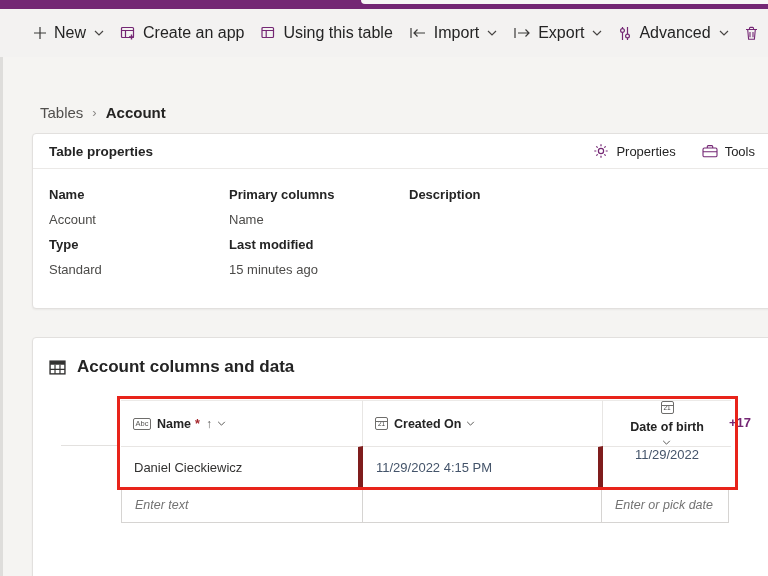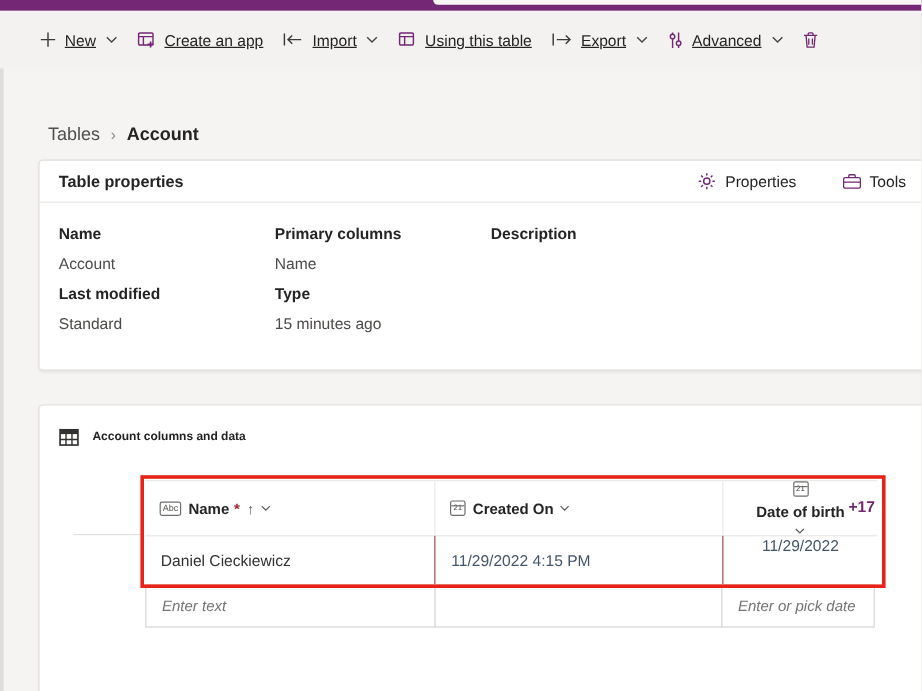--- a/index.html
+++ b/index.html
@@ -10,58 +10,58 @@
     color:#242424;
   }
   
   .suite-bar { position:absolute; top:0; left:0; right:0; height:9px; background:#742774; }
   .search-notch { position:absolute; top:0; left:361px; right:0; height:4px; background:#f8f7f6; border-radius:0 0 0 4px; }
   
   .cmdbar {
     position:absolute; top:9px; left:0; right:0; height:48px; background:#f3f2f1;
     display:flex; align-items:center; padding-left:25px; overflow:hidden; white-space:nowrap;
   }
-  .tb-item { display:inline-flex; align-items:center; gap:7px; padding:0 8px; height:48px; font-size:13px; color:#242424; cursor:pointer; flex:0 0 auto;text-decoration:underline; }
+  .tb-item { display:inline-flex; align-items:center; gap:7px; padding:0 8px; height:48px; font-size:16px; color:#242424; cursor:pointer; flex:0 0 auto; }
   .tb-item svg { flex:0 0 auto; }
   .tb-divider { width:1px; height:15px; background:#c8c6c4; margin:0 3px; }
   .chev { display:inline-flex; margin-left:1px; }
   
   .breadcrumb { position:absolute; left:40px; top:104px; display:flex; align-items:center; gap:9px; font-size:15px; }
   .bc-parent { color:#514f4d; cursor:pointer; }
   .bc-sep { color:#8a8886; font-size:13px; }
   .bc-current { color:#252423; font-weight:700; }
   
   .card { position:absolute; left:32px; right:-12px; background:#fff; border:1px solid #e2e0de; border-radius:4px; box-shadow:0 1px 2px rgba(0,0,0,0.05); }
   .card-props { top:133px; height:176px; }
   .card-data { top:337px; bottom:-12px; }
   .card-head {
     height:35px; border-bottom:1px solid #ebe9e7; display:flex; align-items:center;
     padding:0 24px 0 16px; font-size:13.5px;
   }
   .card-title { font-weight:700; color:#242424; }
-  .card-actions { margin-left:auto; display:flex; gap:38px; }
+  .card-actions { margin-left:auto; display:flex; gap:26px; }
   .action-btn { display:inline-flex; align-items:center; gap:7px; font-size:13px; color:#242424; cursor:pointer; }
   .props-grid { display:grid; grid-template-columns:180px 180px 1fr; padding:13px 16px 0 16px; }
   .prop-label { font-weight:700; font-size:13px; color:#242424; height:25px; line-height:25px; }
   .prop-value { font-size:13px; color:#4c4b49; height:25px; line-height:25px; }
   
   .data-head { display:flex; align-items:center; gap:11px; padding:19px 16px 0 16px; }
-  .data-title { font-weight:700; font-size:10px; color:#242424; }
+  .data-title { font-weight:700; font-size:17px; color:#242424; }
   
   .grid-wrap { position:absolute; left:88px; top:62px; width:610px; }
   .grid-row { display:flex; }
   .gh-cell {
     display:flex; align-items:center; gap:6px; height:46px; padding:0 12px;
     font-size:12.5px; font-weight:700; color:#242424; border-top:1px solid #eceae8;
     border-right:1px solid #e8e6e4; cursor:pointer; background:#fff;
   }
   .gh-cell:last-child { border-right:none; }
   .gd-cell {
     display:flex; align-items:center; height:42px; padding:0 13px; font-size:13px;
-    border-top:1px solid #e8e6e4; border-right:1px solid #7f1d1d; cursor:pointer; background:#fff;
+    border-top:1px solid #e8e6e4; border-right:5px solid #7f1d1d; cursor:pointer; background:#fff;
   }
   .gd-cell:last-child { border-right:none; }
   .c-name { width:242px; } .c-created { width:240px; } .c-dob { width:128px;flex-direction:column; }
   .cell-text { color:#323130; }
   .cell-date { color:#44546a; }
   .gi-cell { height:36px; border:1px solid #d6d4d2; background:#fff; margin-top:-1px; margin-right:-1px; }
   .gi-cell input {
     width:100%; height:100%; border:none; outline:none; background:transparent;
     font-family:"Liberation Sans", sans-serif; font-size:12.5px; padding:0 13px; color:#323130;
   }
@@ -69,21 +69,21 @@
   .req-star { color:#a4262c; font-weight:700; margin-left:-2px; }
   .sort-arrow { color:#5c5b59; font-size:12px; font-weight:400; }
   .hdr-chev { display:inline-flex; margin-left:-1px; }
   .abc-icon {
     display:inline-flex; align-items:center; justify-content:center; width:18px; height:12px;
     border:1px solid #6e6d6b; border-radius:2px; font-size:7.5px; font-weight:400; color:#565553; letter-spacing:0;
   }
   .cal-icon { position:relative; display:inline-flex; align-items:flex-end; justify-content:center; width:13px; height:13px; border:1px solid #6e6d6b; border-radius:2px; }
   .cal-icon::before { content:""; position:absolute; top:2.5px; left:0; right:0; border-top:1px solid #6e6d6b; }
   .cal-num { font-size:6.5px; line-height:1; padding-bottom:1.5px; color:#3f3e3c; font-weight:400; font-style:normal; }
-  .more-cols { position:absolute; left:674px; top:77px; font-size:13px; font-weight:600; color:#742774; cursor:pointer; }
+  .more-cols { position:absolute; left:696px; top:77px; font-size:13px; font-weight:600; color:#742774; cursor:pointer; }
   .gutter-line { position:absolute; left:28px; top:107px; width:59px; height:1px; background:#e3e1df; }
   
   .annotation { position:absolute; left:117px; top:396px; width:621px; height:94px; border:3px solid #e8231a; z-index:9; pointer-events:none; }
   .left-strip { position:absolute; left:0; top:57px; bottom:0; width:3px; background:#dedddb; }
 </style>
 </head>
 <body>
 
 <div id="screen">
 
@@ -114,41 +114,41 @@
             <rect x="1.5" y="2.5" width="12" height="10" rx="1"></rect>
             <path d="M1.5 5.5h12M5.5 5.5v7"></path>
             <path d="M11.5 9.5v5M9 12h5" stroke-width="1.4"></path>
           </svg>
       </span>
       <span>Create an app</span>
     </div>
 
     <div class="tb-item">
       <span style="display:inline-flex">
+        <svg width="16" height="16" viewBox="0 0 16 16" fill="none" stroke="#742774" stroke-width="1.2">
+            <rect x="2" y="2.5" width="11.5" height="10" rx="1"></rect>
+            <path d="M2 5.5h11.5M6.2 5.5v7"></path>
+          </svg>
+      </span>
+      <span>Using this table</span>
+    </div>
+
+    <div class="tb-item">
+      <span style="display:inline-flex">
         <svg width="18" height="12" viewBox="0 0 18 12" fill="none" stroke="#3b3a39" stroke-width="1.2">
             <path d="M2 1v10"></path>
             <path d="M16 6H5M8.5 2.5L5 6l3.5 3.5"></path>
           </svg>
       </span>
       <span>Import</span>
       <span class="chev">
         <svg width="10" height="6" viewBox="0 0 10 6">
             <path d="M1 1l4 4 4-4" fill="none" stroke="#484644" stroke-width="1.2"></path>
           </svg>
       </span>
-    </div>
-
-    <div class="tb-item">
-      <span style="display:inline-flex">
-        <svg width="16" height="16" viewBox="0 0 16 16" fill="none" stroke="#742774" stroke-width="1.2">
-            <rect x="2" y="2.5" width="11.5" height="10" rx="1"></rect>
-            <path d="M2 5.5h11.5M6.2 5.5v7"></path>
-          </svg>
-      </span>
-      <span>Using this table</span>
     </div>
 
     <div class="tb-item">
       <span style="display:inline-flex">
         <svg width="18" height="12" viewBox="0 0 18 12" fill="none" stroke="#3b3a39" stroke-width="1.2">
             <path d="M2 1v10"></path>
             <path d="M5 6h11M12.5 2.5L16 6l-3.5 3.5"></path>
           </svg>
       </span>
       <span>Export</span>
@@ -217,22 +217,22 @@
         </span>
       </span>
     </div>
     <div class="props-grid">
       <div class="prop-label">Name</div>
       <div class="prop-label">Primary columns</div>
       <div class="prop-label">Description</div>
       <div class="prop-value">Account</div>
       <div class="prop-value">Name</div>
       <div class="prop-value"></div>
+      <div class="prop-label">Type</div>
       <div class="prop-label">Last modified</div>
-      <div class="prop-label">Type</div>
       <div></div>
       <div class="prop-value">Standard</div>
       <div class="prop-value">15 minutes ago</div>
       <div></div>
     </div>
   </div>
 
   <div class="card card-data">
     <div class="data-head">
       <span style="display:inline-flex">

